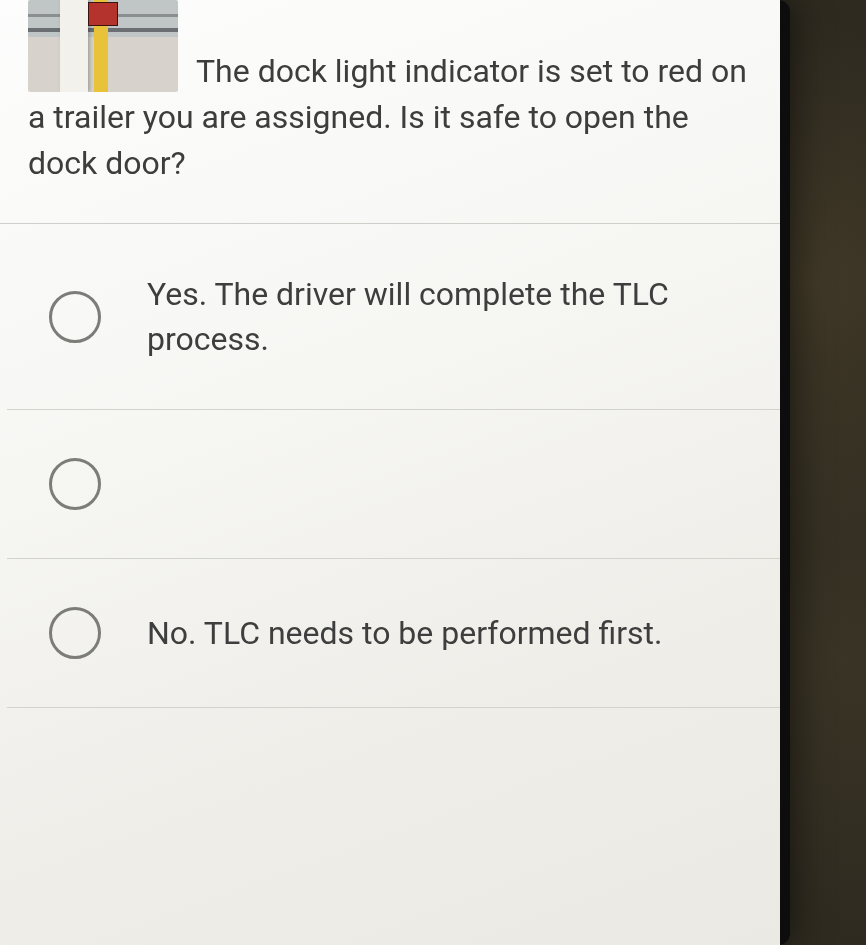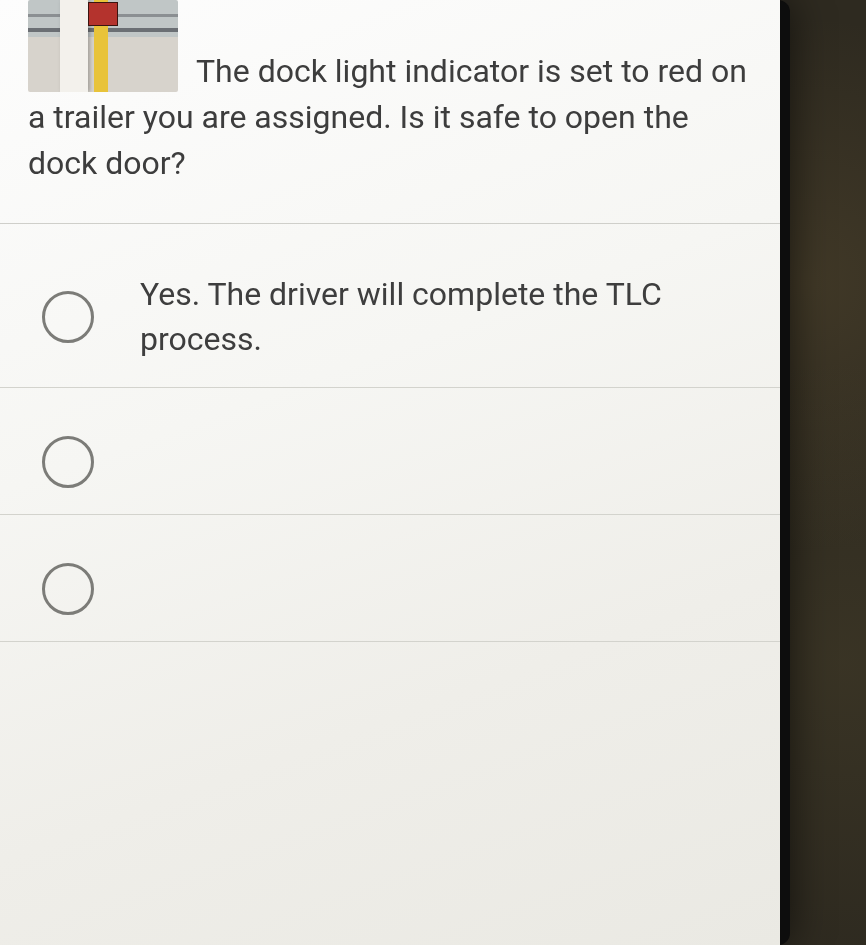--- a/index.html
+++ b/index.html
@@ -105,26 +105,27 @@
     display: inline;
   }
 
   .options {
     border-top: 1px solid #cfcfca;
   }
 
   .option {
     display: flex;
     align-items: center;
-    padding: 48px 28px 26px 42px;
+    padding: 48px 28px 48px 42px;
     border-bottom: 1px solid #d3d3cd;
     font-size: 32px;
     line-height: 1.4;
     color: #3e3e3e;
     cursor: pointer;
+    margin-left: 7px;
   }
 
   .radio {
     flex: 0 0 auto;
     width: 52px;
     height: 52px;
     border: 3px solid #7c7c78;
     border-radius: 50%;
     margin-right: 46px;
     box-sizing: border-box;
@@ -179,18 +180,19 @@
         <span class="radio"></span>
         <span class="option-text">Yes. The driver will complete the TLC process.</span>
       </div>
 
       <div class="option">
         <span class="radio"></span>
       </div>
 
       <div class="option">
         <span class="radio"></span>
+        <span class="option-text">No. TLC needs to be performed first.</span>
       </div>
 
     </div>
 
   </div>
 </div>
 
 </body></html>

